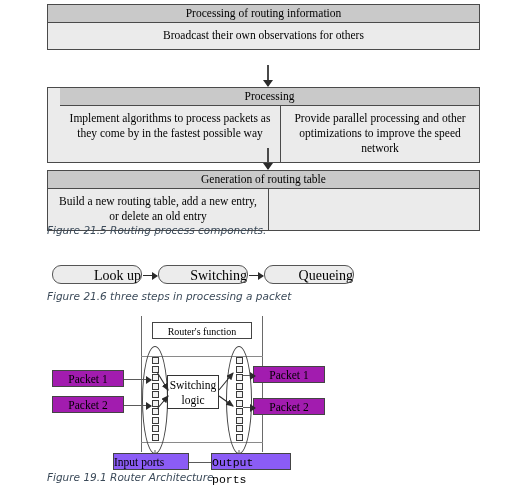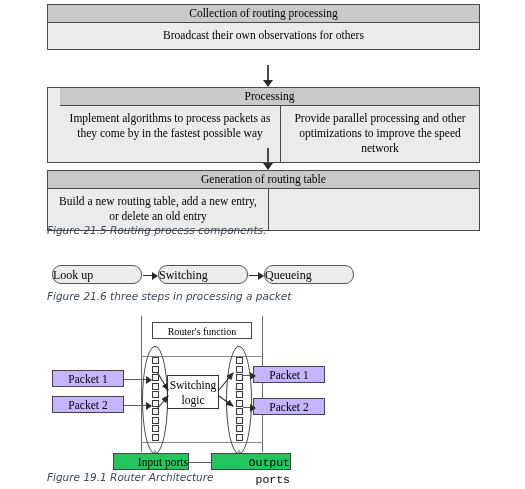--- a/index.html
+++ b/index.html
@@ -80,22 +80,22 @@
     white-space: nowrap;
   }
 
   
   .step-box {
     position: absolute;
     height: 19px;
     border: 1px solid #555;
     border-radius: 9px;
     background: #ececec;
-    text-align: left;
-    font-size: 12px;
+    text-align: right;
+    font-size: 14px;
     line-height: 19px;
     box-sizing: border-box;
     color: #000;
   }
   .step-arrow {
     position: absolute;
     height: 1px;
     background: #2b2b2b;
     top: 275px;
   }
@@ -173,32 +173,32 @@
     text-align: center;
     font-size: 11.5px;
     line-height: 15px;
     padding-top: 2px;
     box-sizing: border-box;
   }
   .pkt-box {
     position: absolute;
     height: 17px;
     border: 1px solid #444;
-    background: #c4b5fd;
+    background: #a21caf;
     text-align: center;
     font-size: 11.5px;
     line-height: 17px;
     box-sizing: border-box;
   }
   .ports-label {
     position: absolute;
     height: 17px;
     border: 1px solid #444;
-    background: #22c55e;
-    text-align: right;
+    background: #8b5cf6;
+    text-align: left;
     font-size: 11.5px;
     line-height: 17px;
     box-sizing: border-box;
   }
   .hline {
     position: absolute;
     height: 1px;
     background: #5a5a5a;
   }
   .hline .ah {
@@ -217,21 +217,21 @@
     top: 0;
     width: 525px;
     height: 489px;
     pointer-events: none;
   }
 </style>
 </head>
 <body>
 
 <div class="proc-table" style="top:4px;">
-  <div class="pt-head">Collection of routing processing</div>
+  <div class="pt-head">Processing of routing information</div>
   <div class="pt-body">
     <div class="pt-cell">Broadcast their own observations for others</div>
   </div>
 </div>
 
 <div class="connector" style="top:65px;height:21px;">
   <div class="arrowhead"></div>
 </div>
 
 <div class="proc-table" style="top:87px;padding-left:12px;">

